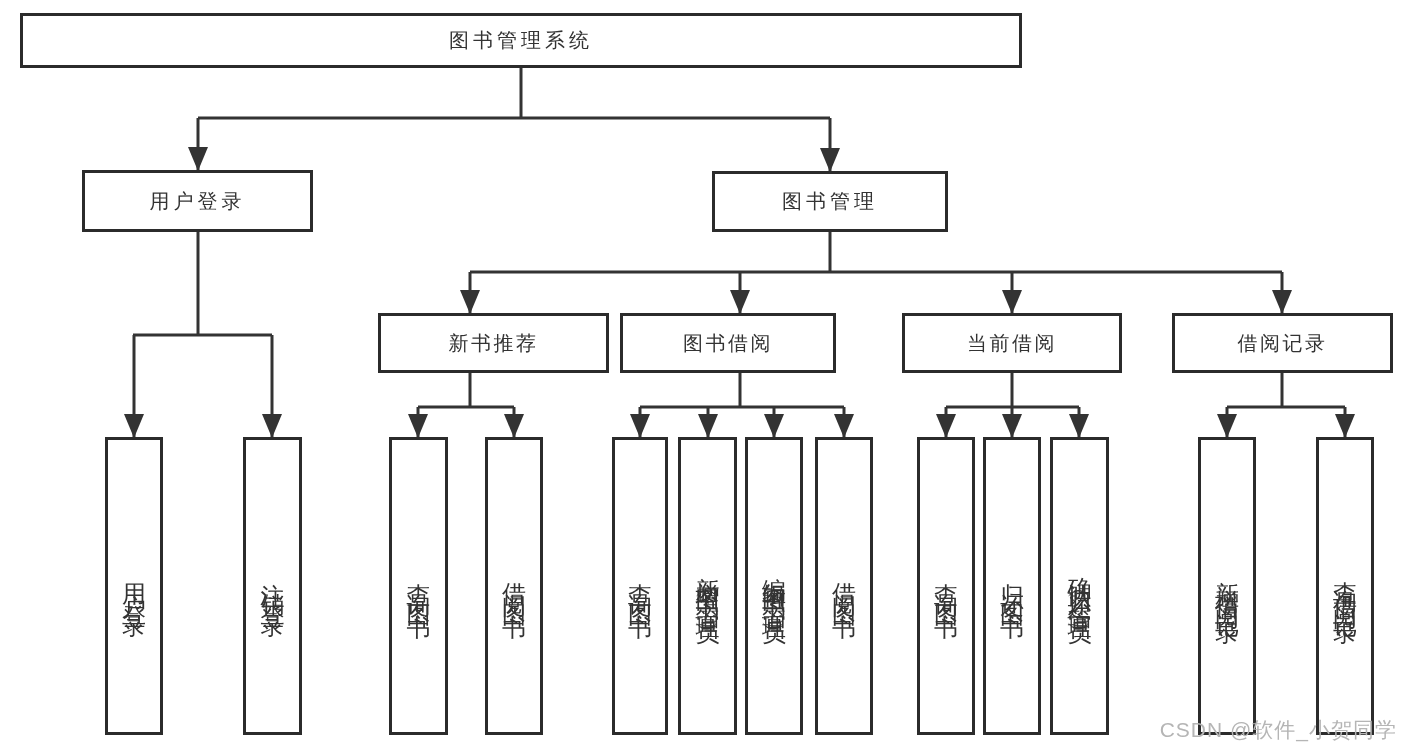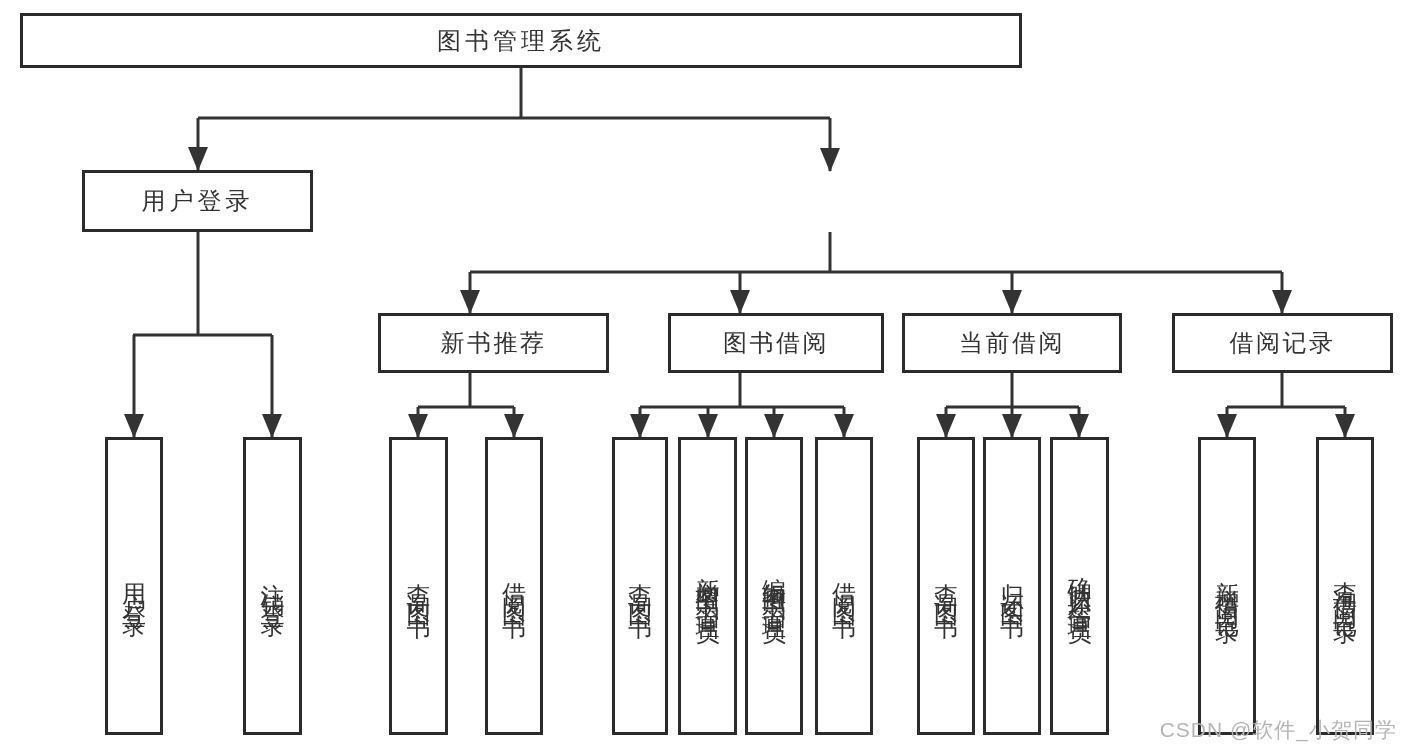--- a/index.html
+++ b/index.html
@@ -12,21 +12,21 @@
   }
   #wires{position:absolute;left:0;top:0;width:1405px;height:747px;}
   .box{
     position:absolute;
     box-sizing:border-box;
     border:3px solid #2b2b2b;
     background:#ffffff;
     display:flex;align-items:center;justify-content:center;
     color:#333333;
   }
-  .hbox{font-size:24px;letter-spacing:4px;white-space:nowrap;}
+  .hbox{font-size:20px;letter-spacing:4px;white-space:nowrap;}
   .hbox.small{letter-spacing:2.5px;}
   .vbox span{
     writing-mode:vertical-rl;
     text-orientation:mixed;
     font-size:24px;
     line-height:1;
     white-space:nowrap;
     color:#333333;
   }
   .vbox .len4{letter-spacing:0.45em;}
@@ -93,23 +93,24 @@
       <line x1="1012" y1="407" x2="1012" y2="437" marker-end="url(#ah)"></line>
       <line x1="1079" y1="407" x2="1079" y2="437" marker-end="url(#ah)"></line>
       <line x1="1227" y1="407" x2="1227" y2="437" marker-end="url(#ah)"></line>
       <line x1="1345" y1="407" x2="1345" y2="437" marker-end="url(#ah)"></line>
     </g>
   </svg>
 
   <div class="box hbox" style="left:20px;top:13px;width:1002px;height:55px;">图书管理系统</div>
 
   <div class="box hbox" style="left:82px;top:170px;width:231px;height:62px;">用户登录</div>
+  <div class="box hbox" style="left:712px;top:171px;width:236px;height:61px;">图书管理</div>
 
   <div class="box hbox small" style="left:362px;top:313px;width:231px;height:60px;margin-left:16px;">新书推荐</div>
-  <div class="box hbox small" style="left:668px;top:313px;width:216px;height:60px;text-align:right;">图书借阅</div>
+  <div class="box hbox small" style="left:620px;top:313px;width:216px;height:60px;text-align:right;">图书借阅</div>
   <div class="box hbox small" style="left:902px;top:313px;width:220px;height:60px;text-align:center;">当前借阅</div>
   <div class="box hbox small" style="left:1172px;top:313px;width:221px;height:60px;">借阅记录</div>
 
   <div class="box vbox" style="left:105px;top:437px;width:58px;height:298px;">
     <span class="len4">用户登录</span>
   </div>
   <div class="box vbox" style="left:243px;top:437px;width:59px;height:298px;">
     <span class="len4">注销登录</span>
   </div>
   <div class="box vbox" style="left:389px;top:437px;width:59px;height:298px;">

